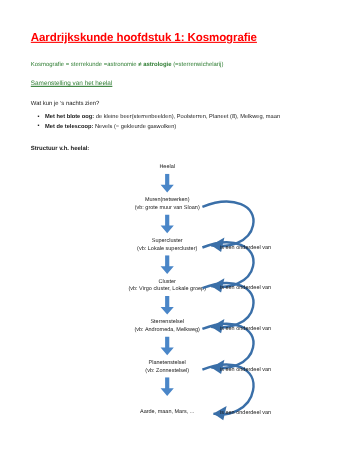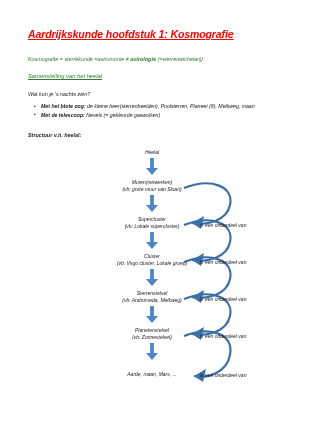--- a/index.html
+++ b/index.html
@@ -14,21 +14,20 @@
     overflow: hidden;
     position: relative;
   }
   .page {
     position: absolute;
     left: 0; top: 0;
     width: 300px;
     height: 425px;
     background: #ffffff;
     box-sizing: border-box;
-    font-style: italic;
   }
   .doc-body {
     position: absolute;
     left: 28px;
     top: 28px;
     width: 246px;
   }
 
   
   .title {

